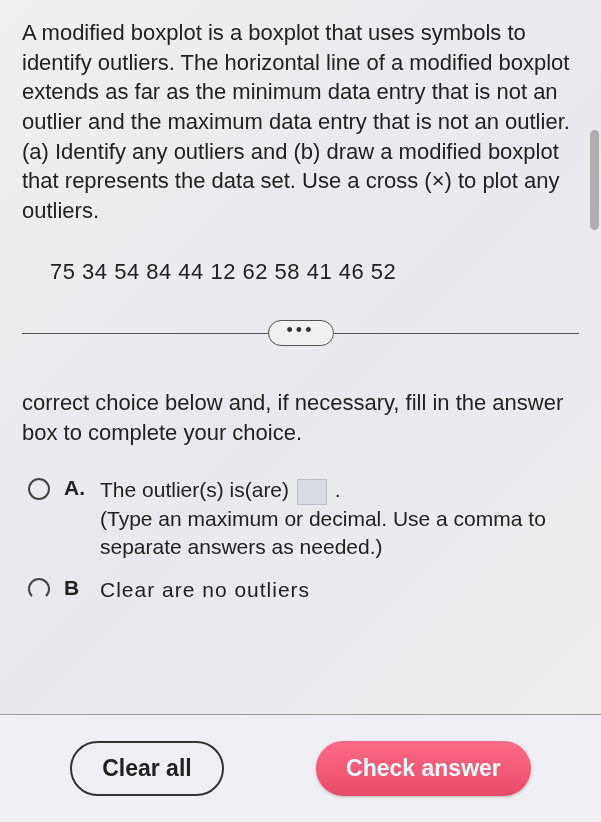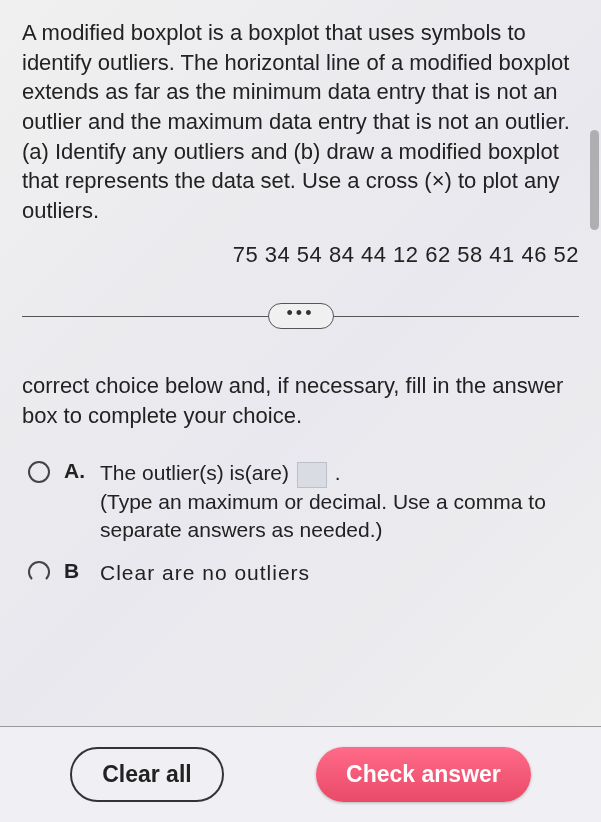--- a/index.html
+++ b/index.html
@@ -9,32 +9,32 @@
       font-family: Arial, Helvetica, sans-serif;
       background: linear-gradient(135deg, #f0f0f0 0%, #e8e8ee 50%, #f0f0f0 100%);
       position: relative;
       overflow: hidden;
       padding: 18px 22px 0 22px;
     }
     .question-text {
       font-size: 22px;
       line-height: 1.35;
       color: #222;
-      margin-bottom: 12px;
+      margin-bottom: 29px;
     }
     .data-set {
       font-size: 22px;
       line-height: 1.5;
       color: #222;
       padding-left: 28px;
       letter-spacing: 0.5px;
       margin-bottom: 30px;
       position: relative;
     }
-    .data-row { white-space: nowrap; text-align: right; }
+    .data-row { white-space: nowrap; }
     .copy-icon {
       display: inline-block;
       width: 18px;
       height: 14px;
       margin-left: 8px;
       position: relative;
       vertical-align: middle;
     }
     .copy-icon::before, .copy-icon::after {
       content: "";
@@ -131,21 +131,21 @@
     }
     .cut-row {
       overflow: hidden;
       height: 22px;
     }
     .footer {
       position: absolute;
       left: 0;
       right: 0;
       bottom: 0;
-      height: 96px;
+      height: 108px;
       border-top: 1px solid #999;
       background: rgba(240,240,244,0.9);
       display: flex;
       align-items: center;
       justify-content: space-around;
       padding: 0 24px;
     }
     .btn {
       font-size: 23px;
       font-weight: bold;

